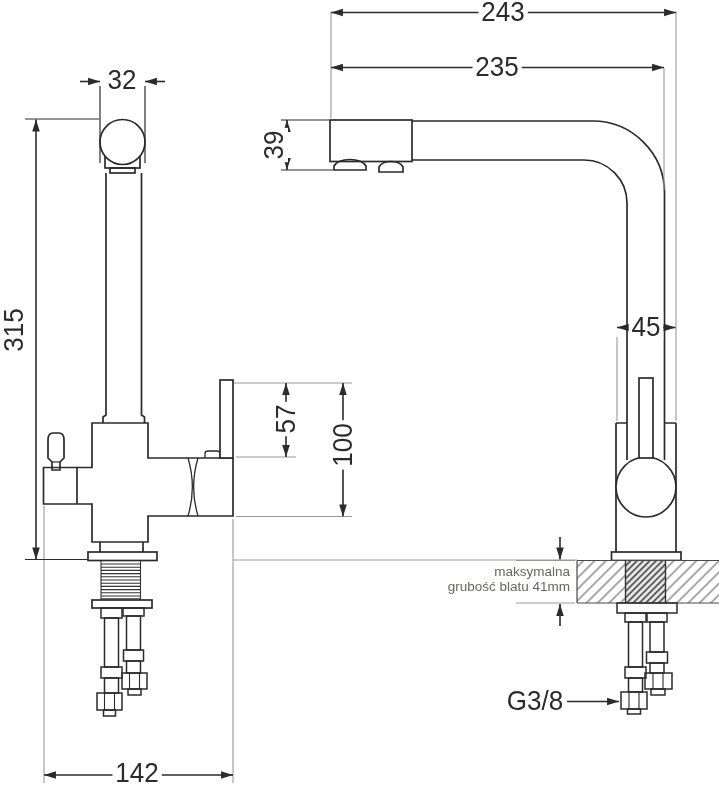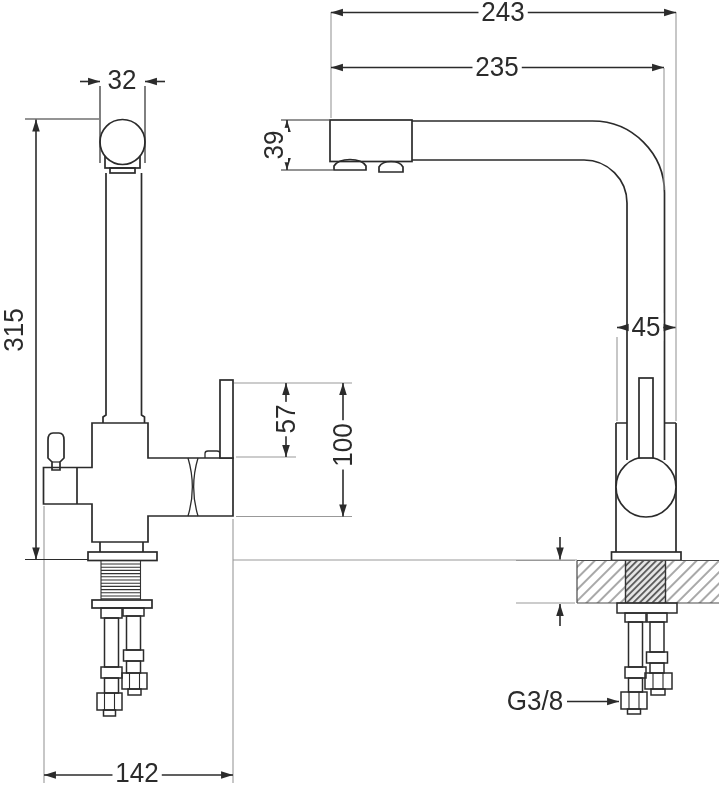--- a/index.html
+++ b/index.html
@@ -194,14 +194,18 @@
   <div class="dim-label" style="left:503px;top:12px">243</div>
 
   <div class="dim-label" style="left:497px;top:67px">235</div>
 
   <div class="dim-label rot" style="left:274px;top:145px">39</div>
 
   <div class="dim-label" style="left:646px;top:327px">45</div>
 
   <div class="dim-label" style="left:535px;top:701px">G3/8</div>
 
+  <div class="note-label" style="right:149px;top:564px">
+    <div>maksymalna</div>
+    <div>grubość blatu 41mm</div>
+  </div>
 
 </div>
 
 </body></html>

